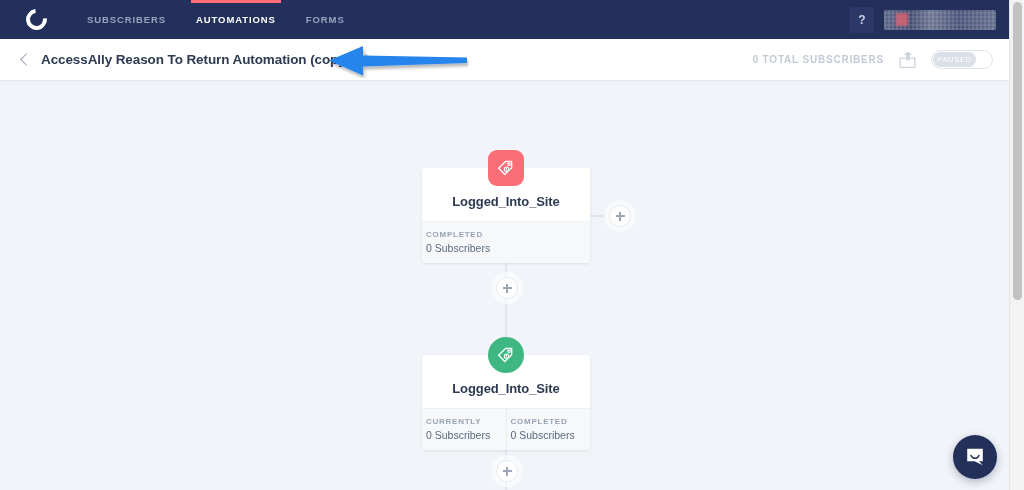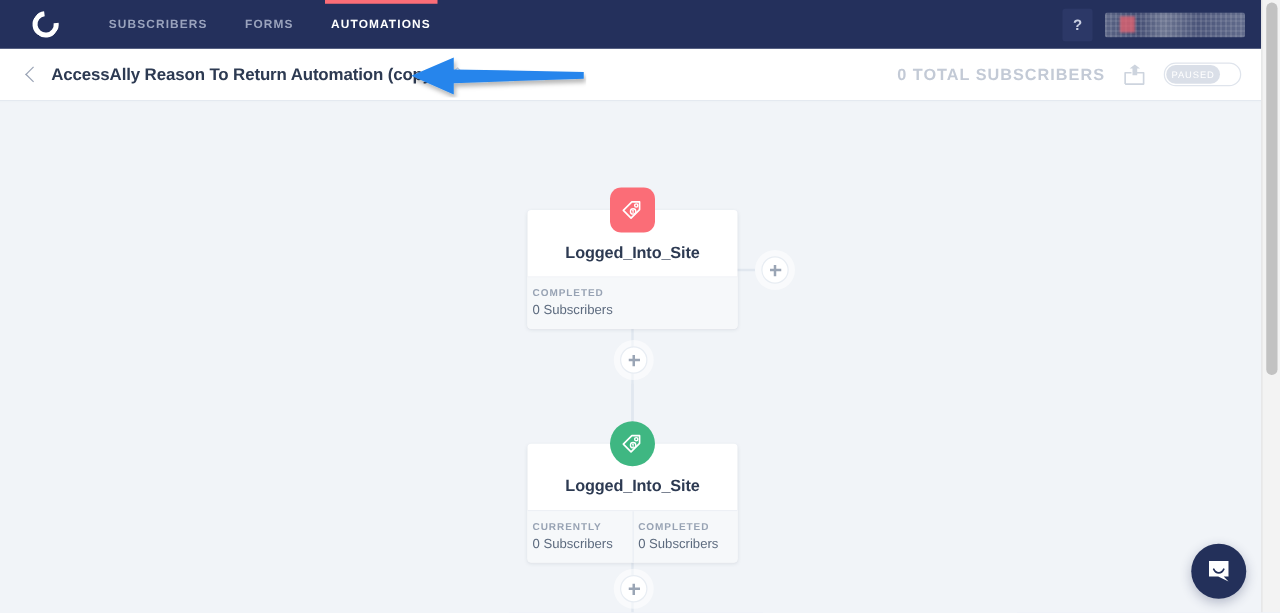--- a/index.html
+++ b/index.html
@@ -161,21 +161,21 @@
     opacity: .55;
   }
   .sub-right {
     margin-left: auto;
     display: flex;
     align-items: center;
     padding-right: 16px;
     gap: 14px;
   }
   .total-subs {
-    font-size: 13px;
+    font-size: 10px;
     font-weight: bold;
     letter-spacing: 0.8px;
     color: #c3cad6;
     white-space: nowrap;
   }
   .share-icon { width: 19px; height: 18px; cursor: pointer; }
   .toggle-pill {
     width: 62px; height: 19px;
     border-radius: 10px;
     border: 1.5px solid #dfe4ec;
@@ -358,25 +358,25 @@
   <div class="topnav">
 
     <div class="logo-wrap">
       <div class="logo-ring"></div>
     </div>
 
     <div class="nav-tabs">
       <div class="nav-tab">
         <span>SUBSCRIBERS</span>
       </div>
+      <div class="nav-tab active">
+        <span>AUTOMATIONS</span>
+      </div>
       <div class="nav-tab">
         <span>FORMS</span>
-      </div>
-      <div class="nav-tab active">
-        <span>AUTOMATIONS</span>
       </div>
     </div>
 
     <div class="nav-right">
       <div class="help-btn">
         <span>?</span>
       </div>
       <div class="account-blur"></div>
     </div>
   </div>

